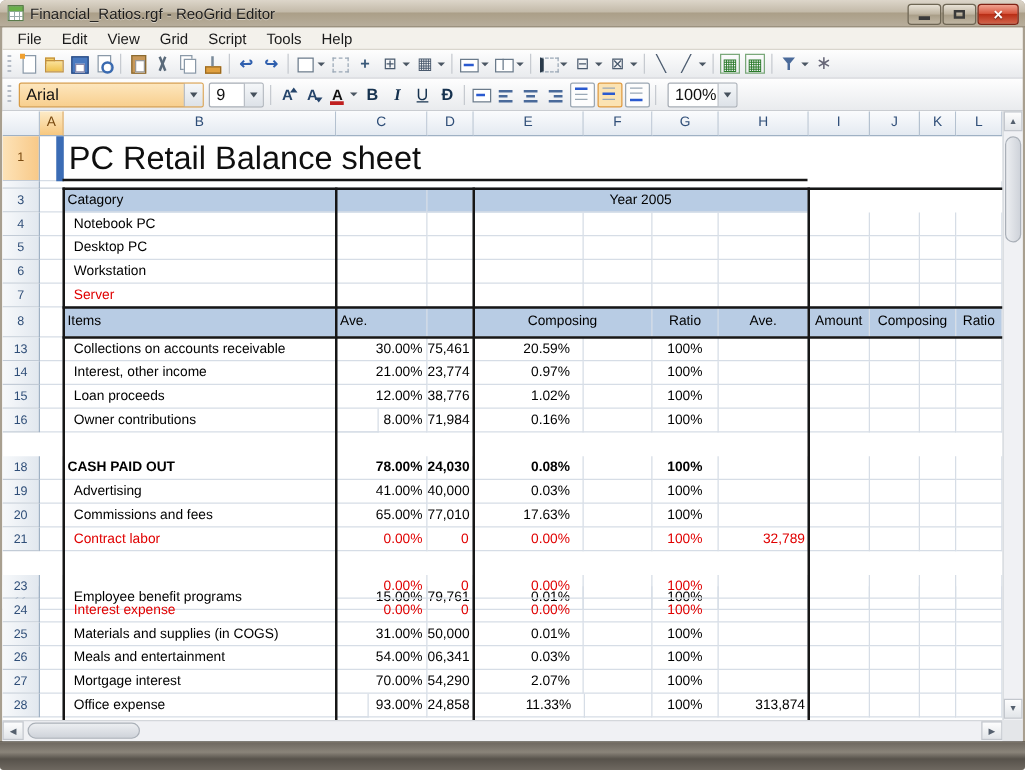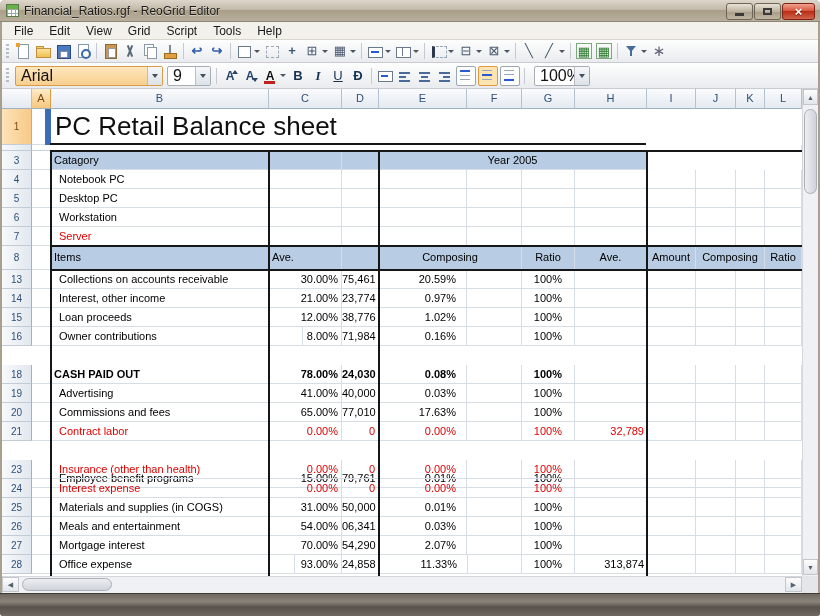--- a/index.html
+++ b/index.html
@@ -60,21 +60,21 @@
 .ic[data-name="add-borders-icon"]{font-weight:bold;color:#3a5a7a}
 .ic[data-name="merge-cells-icon"]::before,.ic[data-name="unmerge-cells-icon"]::before{content:"";position:absolute;left:1px;top:4px;width:13px;height:9px;border:1px solid #6a7a8a;background:#fff}
 .ic[data-name="merge-cells-icon"]::after{content:"";position:absolute;left:4px;top:8px;width:8px;height:2px;background:#2a5ad0}
 .ic[data-name="unmerge-cells-icon"]::after{content:"";position:absolute;left:7px;top:4px;width:1px;height:9px;background:#6a7a8a}
 .ic[data-name="left-border-icon"]::before{content:"";position:absolute;left:2px;top:3px;width:11px;height:10px;border:1px dashed #9aa8b6;border-left:3px solid #2a3a4a}
 .ic[data-name="freeze-panes-icon"],.ic[data-name="unfreeze-panes-icon"]{color:#2a7a2a;border:1px solid #7aa87a}
 .ic[data-name="filter-icon"]::before{content:"";position:absolute;left:3px;top:3px;width:0;height:0;border-left:5px solid transparent;border-right:5px solid transparent;border-top:6px solid #4a6a9a}
 .ic[data-name="filter-icon"]::after{content:"";position:absolute;left:7px;top:8px;width:2px;height:5px;background:#4a6a9a}
 .ic[data-name="cell-format-icon"]{font-size:15px;color:#667}
 
-.combo{height:20px;border:1px solid #a7adb5;background:#fff;display:flex;align-items:center;font-size:16px;border-radius:2px;margin:0 2px}
+.combo{height:20px;border:1px solid #a7adb5;background:#fff;display:flex;align-items:center;font-size:13px;border-radius:2px;margin:0 2px}
 .combo .val{padding:0 5px;flex:1;color:#111;white-space:nowrap;overflow:hidden}
 .cdd{width:15px;height:100%;border-left:1px solid #b9bec5;background:linear-gradient(#f5f7f9,#dde2e8);display:flex;align-items:center;justify-content:center}
 .cdd::after{content:"";border-left:3px solid transparent;border-right:3px solid transparent;border-top:4px solid #45505c}
 .combo.warm{background:linear-gradient(#fde6bd,#f8cf8e);border-color:#d89c46}
 .combo.warm .val{background:transparent}
 .ic[data-name="increase-font-icon"],.ic[data-name="decrease-font-icon"]{font-weight:bold;color:#26456b;font-size:12px}
 .ic[data-name="increase-font-icon"]::after{content:"";position:absolute;right:0;top:2px;border-left:3px solid transparent;border-right:3px solid transparent;border-bottom:4px solid #26456b}
 .ic[data-name="decrease-font-icon"]::after{content:"";position:absolute;right:0;bottom:2px;border-left:3px solid transparent;border-right:3px solid transparent;border-top:4px solid #26456b}
 .ic[data-name="font-color-icon"]{font-weight:bold;color:#111;font-size:12px}
 .cbar{position:absolute;left:3px;bottom:1px;width:11px;height:3px;background:#c02020}
@@ -553,21 +553,20 @@
             <div class="cell ar pr12" data-name="cell-G22" style="left: 520px; width: 53px;">100%</div>
             <div class="cell ar pr2" data-name="cell-H22" style="left: 573px; width: 72px;"></div>
             <div class="cell " data-name="cell-I22" style="left: 645px; width: 49px;"></div>
             <div class="cell " data-name="cell-J22" style="left: 694px; width: 40px;"></div>
             <div class="cell " data-name="cell-K22" style="left: 734px; width: 29px;"></div>
             <div class="cell " data-name="cell-L22" style="left: 763px; width: 37px;"></div>
           </div>
           <div class="srow rowred" data-name="row-23" style="top: 371px; height: 19px;">
             <div class="rhd" data-name="row-header-23">23</div>
             <div class="cell " data-name="cell-A23" style="left: 30px; width: 19px;"></div>
-            <div class="cell pl8" data-name="cell-B23" style="left: 49px; width: 218px;">Insurance (other than health)</div>
             <div class="cell ar" data-name="cell-C23" style="left: 267px; width: 73px;">0.00%</div>
             <div class="cell ar" data-name="cell-D23" style="left: 340px; width: 37px;">0</div>
             <div class="cell ar pr10" data-name="cell-E23" style="left: 377px; width: 88px;">0.00%</div>
             <div class="cell " data-name="cell-F23" style="left: 465px; width: 55px;"></div>
             <div class="cell ar pr12" data-name="cell-G23" style="left: 520px; width: 53px;">100%</div>
             <div class="cell ar pr2" data-name="cell-H23" style="left: 573px; width: 72px;"></div>
             <div class="cell " data-name="cell-I23" style="left: 645px; width: 49px;"></div>
             <div class="cell " data-name="cell-J23" style="left: 694px; width: 40px;"></div>
             <div class="cell " data-name="cell-K23" style="left: 734px; width: 29px;"></div>
             <div class="cell " data-name="cell-L23" style="left: 763px; width: 37px;"></div>

